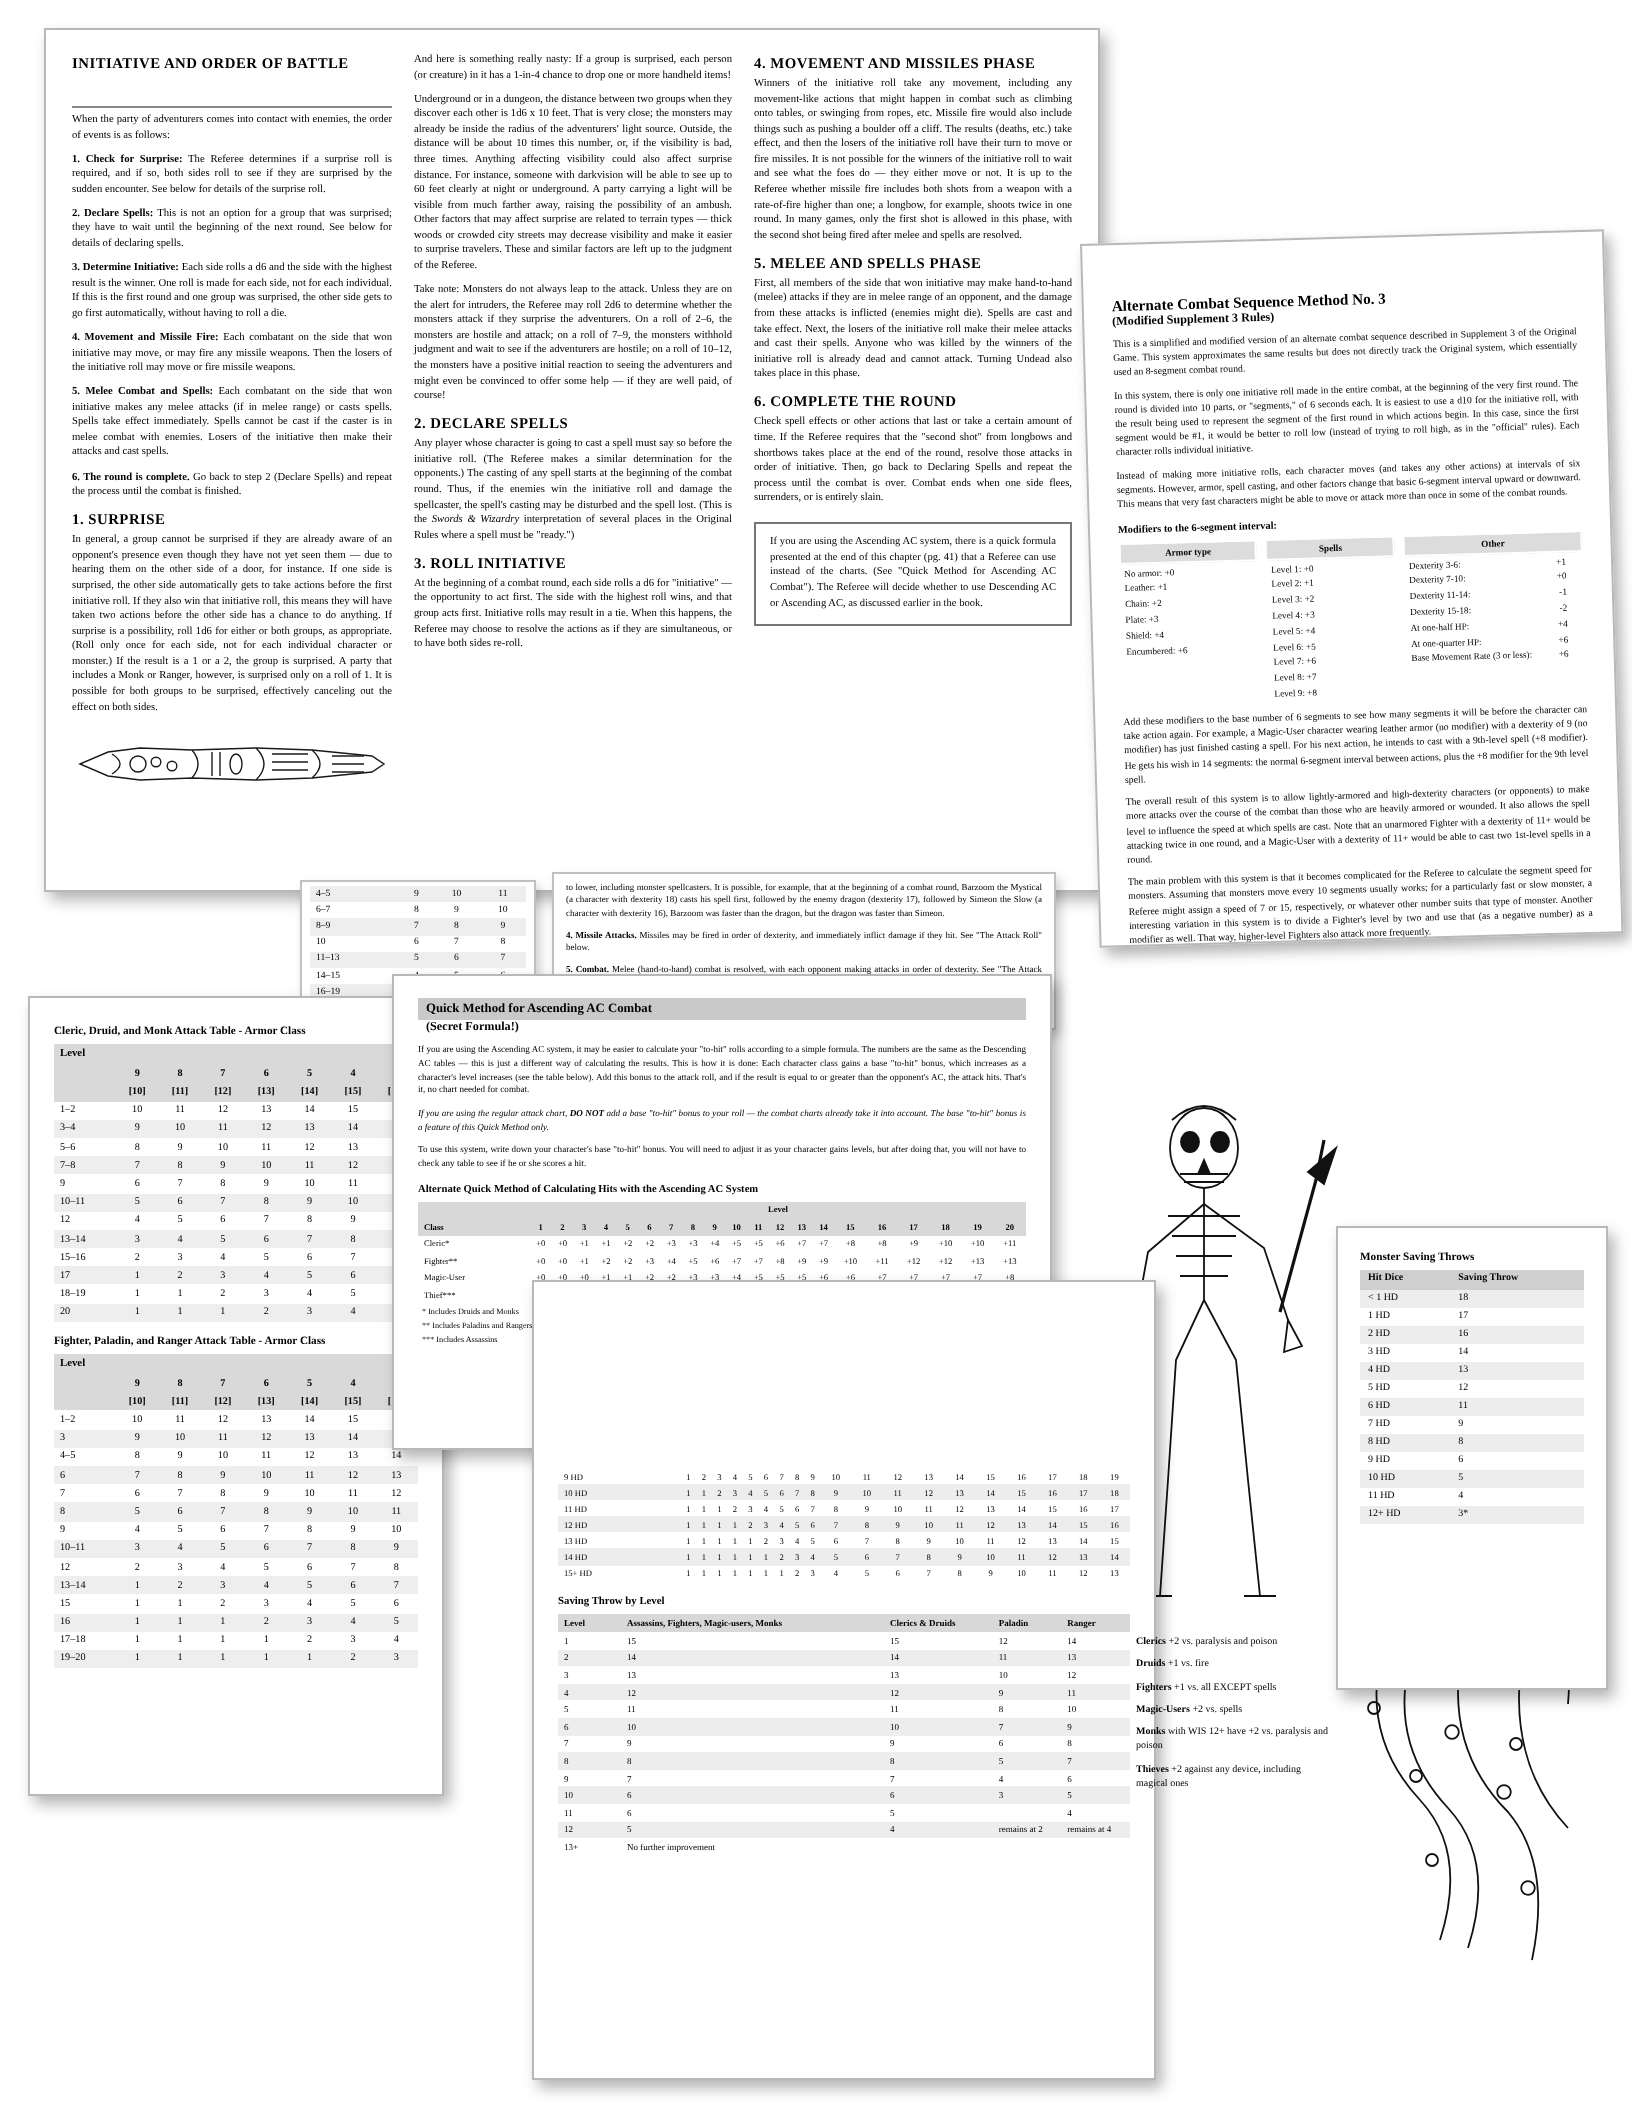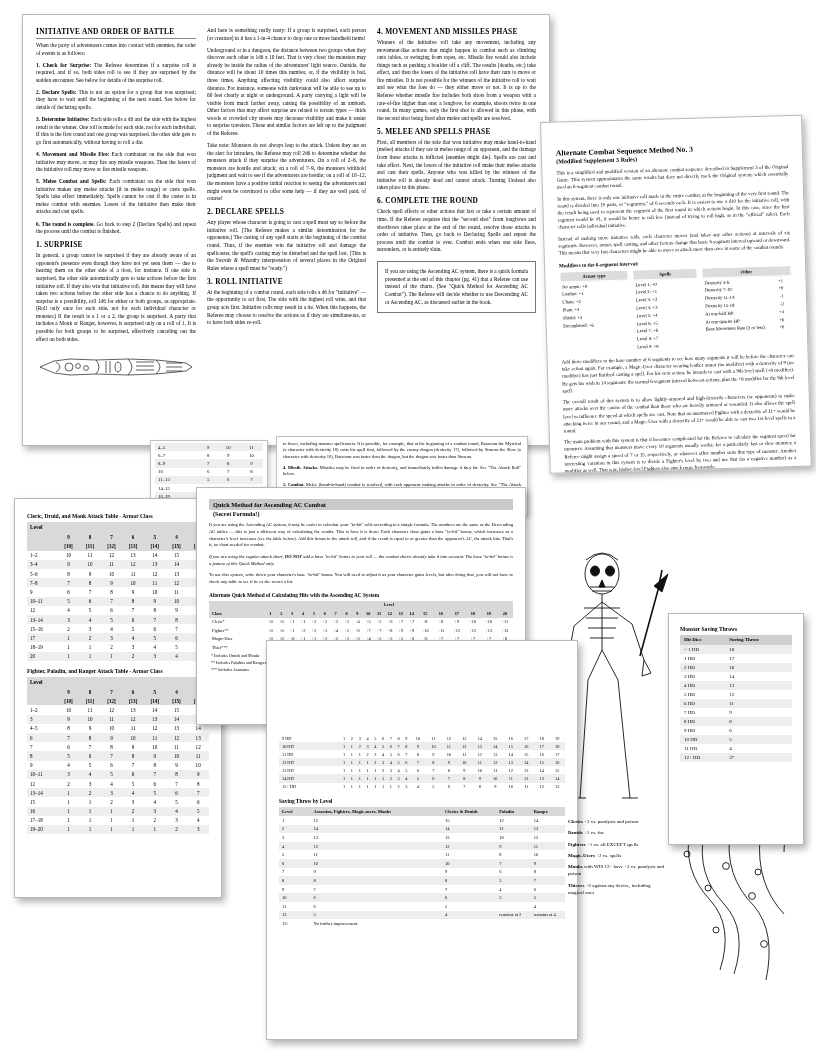--- a/index.html
+++ b/index.html
@@ -19,21 +19,21 @@
     overflow: hidden;
   }
   
   #page-combat-rules { left: 22px; top: 14px; width: 528px; height: 432px; padding: 12px 13px; }
   .cols3 { display: flex; gap: 11px; height: 100%; }
   .col { width: 164px; }
   h2.sec {
     font-size: 7.4px; font-weight: bold; letter-spacing: .25px;
     margin: 0 0 3px 0; text-transform: uppercase;
   }
-  h2.sec.rule { border-bottom: 1px solid #888; padding-bottom: 2px; }
+  h2.sec.rule { border-bottom: 1px solid #888; padding-bottom: 17px; }
   p.body {
     font-size: 5.35px; line-height: 1.42; margin: 0 0 4.5px 0;
     text-align: justify; hyphens: auto;
   }
   p.body b { font-weight: bold; }
   p.body i { font-style: italic; }
   .callout {
     border: 1px solid #777; padding: 6px 7px; margin-top: 7px;
   }
   .callout p { font-size: 5.3px; line-height: 1.45; margin:0; text-align: justify; }

